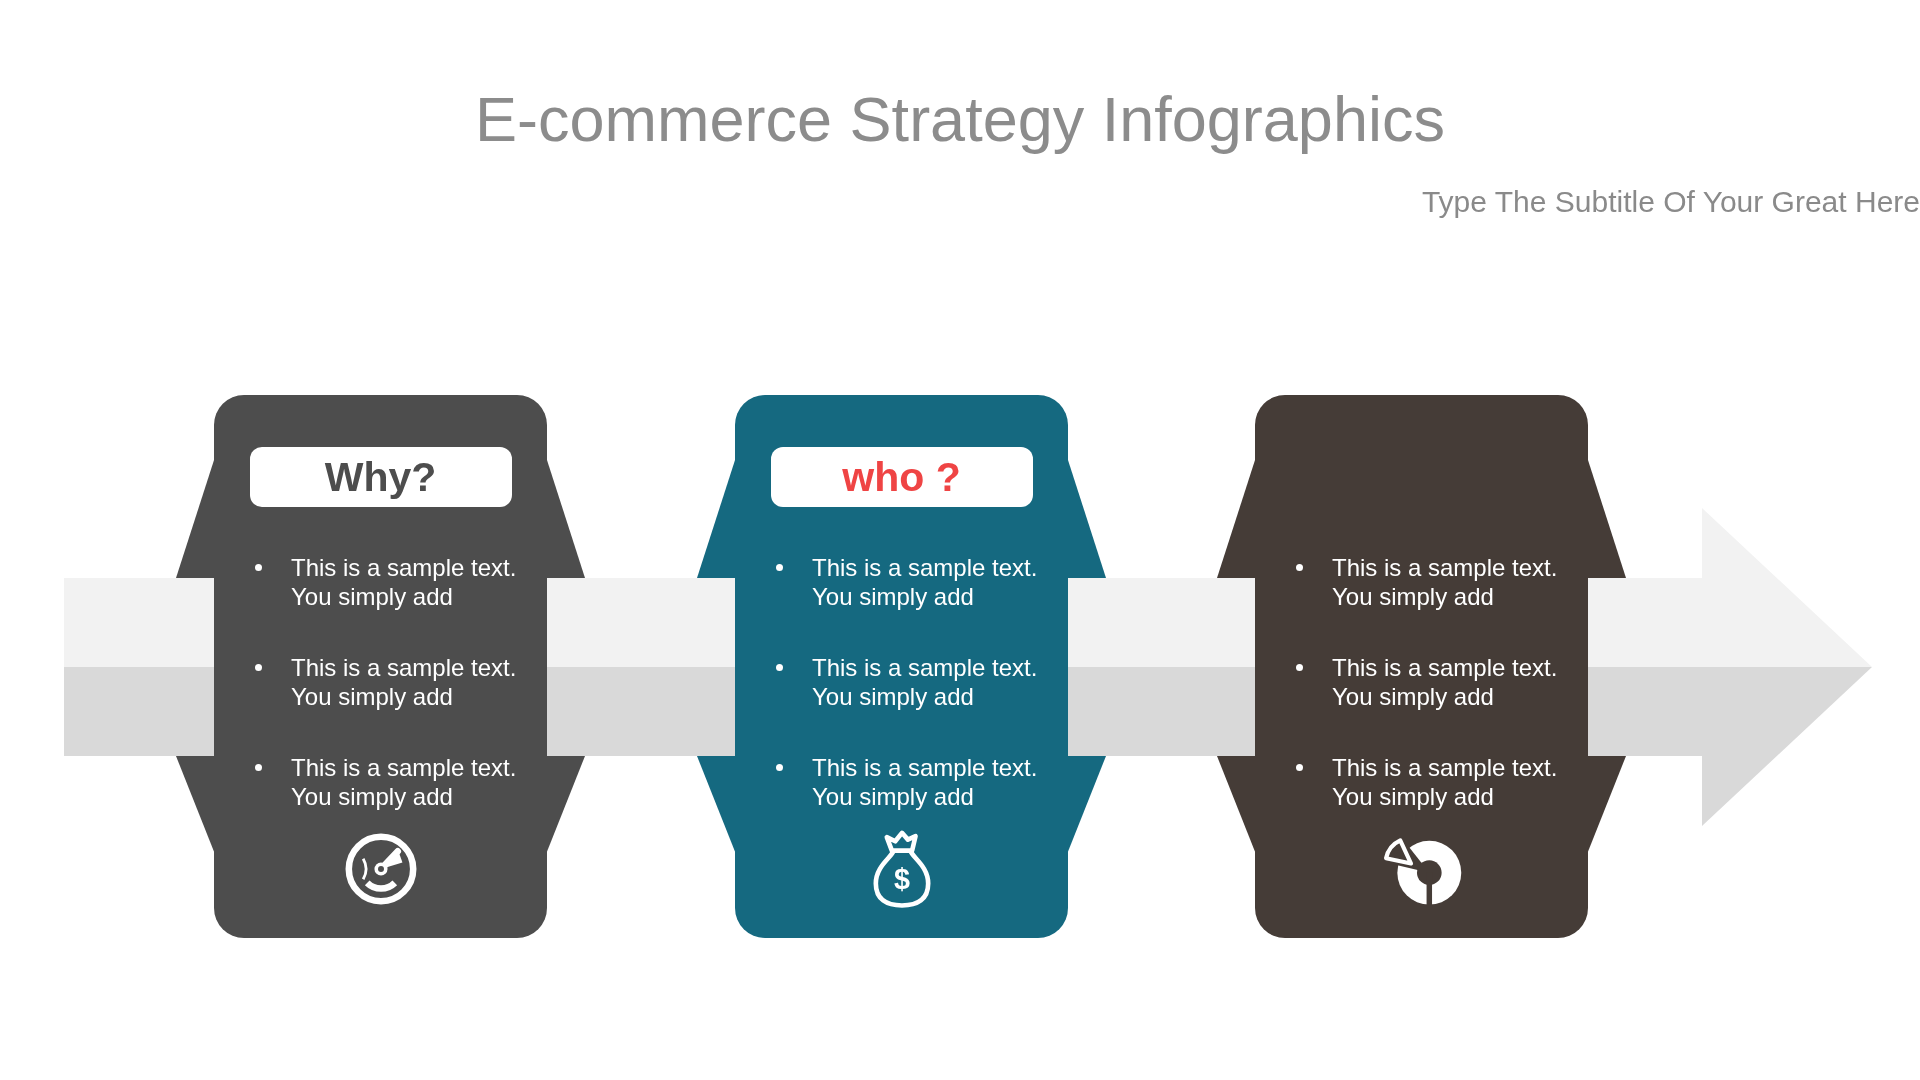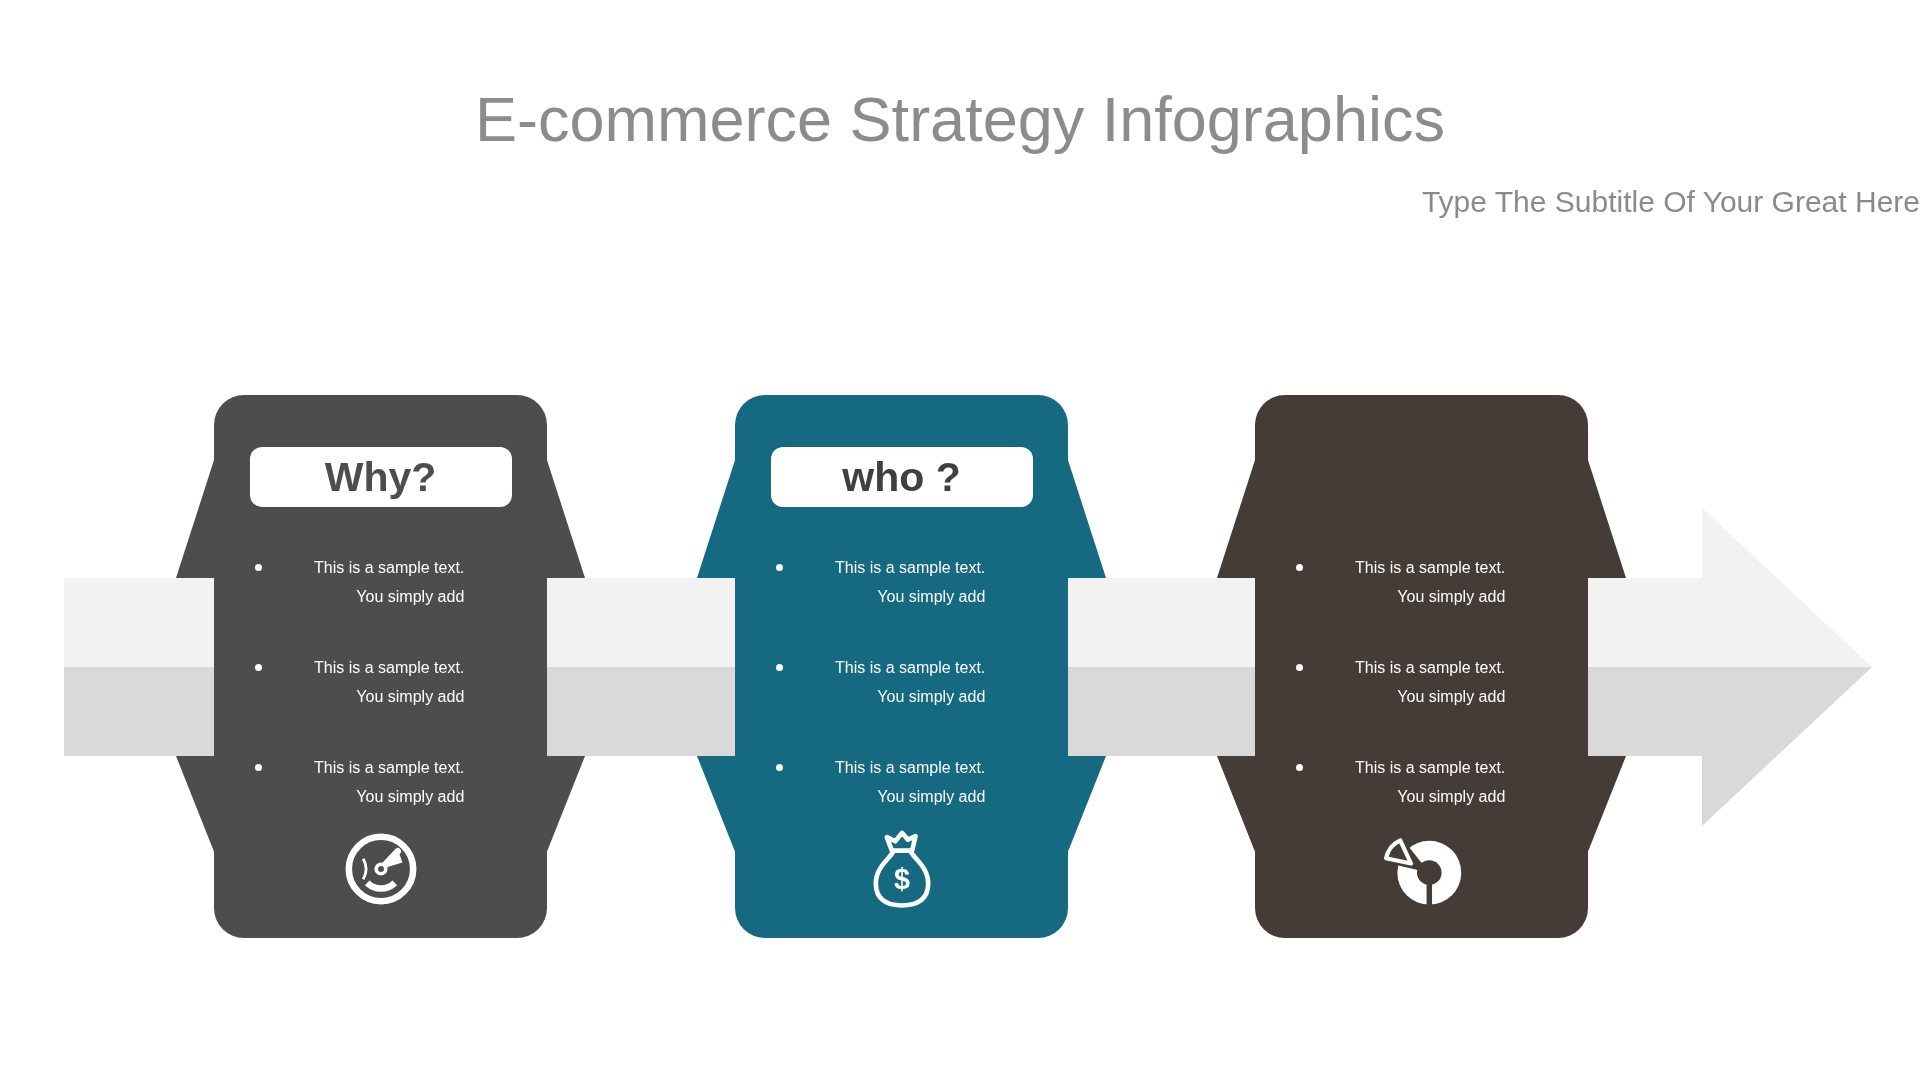--- a/index.html
+++ b/index.html
@@ -21,21 +21,21 @@
 
   
   .arrow-body { position:absolute; left:64px; top:578px; width:1638px; height:178px; z-index:5; }
   .arrow-body .half { width:100%; height:89px; }
   .arrow-head { position:absolute; left:1702px; top:508px; width:170px; height:318px; z-index:5; }
   .arrow-head .tri { position:absolute; left:0; top:0; width:100%; height:100%; }
   .arrow-head .tri.top { clip-path:polygon(0 0, 100% 50%, 0 50%); }
   .arrow-head .tri.bot { clip-path:polygon(0 50%, 100% 50%, 0 100%); }
 
   
-  .card { position:absolute; top:395px; width:333px; height:543px;text-align:right; }
+  .card { position:absolute; top:395px; width:333px; height:543px; }
   .card--0 { left:214px; }
   .card--1 { left:735px; }
   .card--2 { left:1255px; }
 
   .wing {
     position:absolute; left:-38px; top:3px; width:409px; height:504px; z-index:0;
     clip-path:polygon(58px 0, 351px 0, 409px 180px, 409px 358px,
                       351px 504px, 58px 504px, 0 358px, 0 180px);
   }
   .card-body { position:absolute; inset:0; border-radius:30px; z-index:10; }
@@ -43,21 +43,21 @@
   .card-header {
     position:absolute; top:52px; left:50%; transform:translateX(-50%);
     width:262px; height:60px; background:#ffffff; border-radius:12px;
     display:flex; align-items:center; justify-content:center;
   }
   .card-header span { font-size:41px; font-weight:bold; line-height:1; }
 
   .bullets { position:absolute; left:41px; top:158px; width:280px; }
   .bullet-row { display:flex; margin-bottom:42px; }
   .dot { flex:none; width:7px; height:7px; border-radius:50%; background:#ffffff; margin-top:11px; margin-right:29px; }
-  .bullet-text { color:#ffffff; font-size:16px; line-height:29px;margin-left:23px; }
+  .bullet-text { color:#ffffff; font-size:24px; line-height:29px; }
   .bullet-text span { display:block; }
 
   .icon { position:absolute; left:50%; top:432px; transform:translateX(-50%); }
 </style>
 </head>
 <body>
 
 <div class="slide">
 
   <div class="title" style="color: rgb(140, 140, 140);">E-commerce Strategy Infographics</div>
@@ -112,21 +112,21 @@
           <circle cx="45" cy="45" r="3.2" fill="#4d4d4d"></circle>
         </svg>
       </div>
     </div>
   </div>
 
   <div class="card card--1">
     <div class="wing" style="background-color: rgb(21, 105, 128);"></div>
     <div class="card-body" style="background-color: rgb(21, 105, 128);">
       <div class="card-header">
-        <span style="color: #404040;">who ?</span>
+        <span style="color: #ef4444;">who ?</span>
       </div>
       <div class="bullets">
         <div class="bullet-row">
           <span class="dot"></span>
           <span class="bullet-text">
             <span>This is a sample text.</span>
             <span>You simply add</span>
           </span>
         </div>
         <div class="bullet-row">

